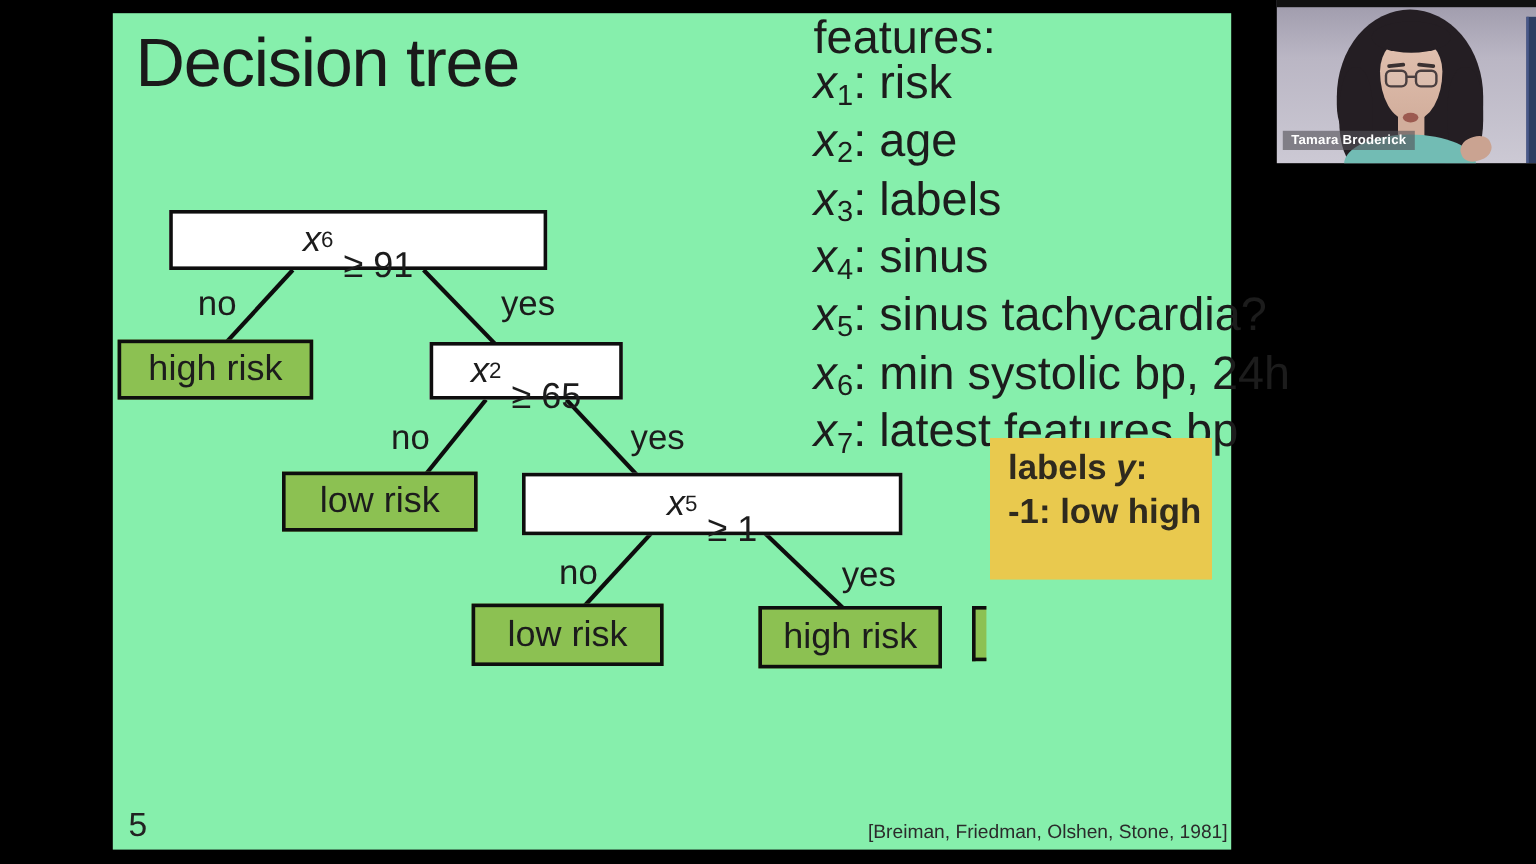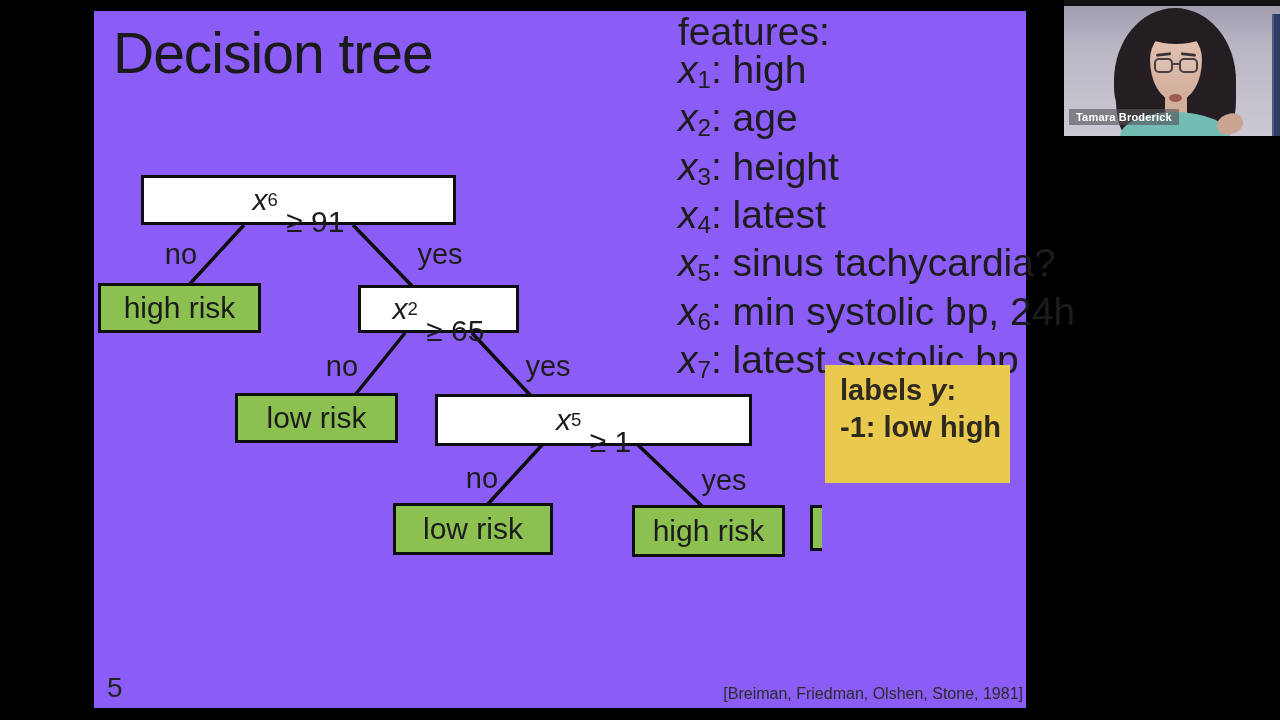--- a/index.html
+++ b/index.html
@@ -3,21 +3,21 @@
 <meta charset="utf-8">
 <style>
   html,body{margin:0;padding:0;}
   body{
     width:1280px;height:720px;background:#000;overflow:hidden;
     font-family:"Liberation Sans",sans-serif;position:relative;
   }
   
   .slide{
     position:absolute;left:94px;top:11px;width:932px;height:697px;
-    background:#8b5cf6;color:#1c1c1c;
+    background:#86efac;color:#1c1c1c;
   }
   .slide-title{
     position:absolute;left:19px;top:14px;font-size:57px;line-height:57px;
     letter-spacing:-1px;color:#1a1a1a;
   }
   .features{
     position:absolute;left:584px;top:2px;font-size:39px;line-height:38px;
     color:#1c1c1c;white-space:nowrap;
   }
   .mvar{font-style:italic;}
@@ -101,27 +101,27 @@
 </style>
 </head>
 <body>
 
 <div class="slide">
 
   <div class="slide-title">Decision tree</div>
 
   <div class="features">
     <div>features:</div>
-    <div><span class="mvar">x</span><span class="msub">1</span><span>: high</span></div>
+    <div><span class="mvar">x</span><span class="msub">1</span><span>: risk</span></div>
     <div><span class="mvar">x</span><span class="msub">2</span><span>: age</span></div>
-    <div><span class="mvar">x</span><span class="msub">3</span><span>: height</span></div>
-    <div><span class="mvar">x</span><span class="msub">4</span><span>: latest</span></div>
+    <div><span class="mvar">x</span><span class="msub">3</span><span>: labels</span></div>
+    <div><span class="mvar">x</span><span class="msub">4</span><span>: sinus</span></div>
     <div><span class="mvar">x</span><span class="msub">5</span><span>: sinus tachycardia?</span></div>
     <div><span class="mvar">x</span><span class="msub">6</span><span>: min systolic bp, 24h</span></div>
-    <div><span class="mvar">x</span><span class="msub">7</span><span>: latest systolic bp</span></div>
+    <div><span class="mvar">x</span><span class="msub">7</span><span>: latest features bp</span></div>
   </div>
 
   <svg class="edges" width="932" height="697" viewBox="0 0 932 697">
     <line x1="150" y1="214" x2="93" y2="276" stroke="#0d0d0d" stroke-width="3.5"></line>
     <line x1="259" y1="214" x2="319" y2="276" stroke="#0d0d0d" stroke-width="3.5"></line>
     <line x1="311" y1="322" x2="261" y2="384" stroke="#0d0d0d" stroke-width="3.5"></line>
     <line x1="378" y1="322" x2="437" y2="385" stroke="#0d0d0d" stroke-width="3.5"></line>
     <line x1="449" y1="433" x2="393" y2="494" stroke="#0d0d0d" stroke-width="3.5"></line>
     <line x1="543" y1="433" x2="609" y2="496" stroke="#0d0d0d" stroke-width="3.5"></line>
   </svg>

